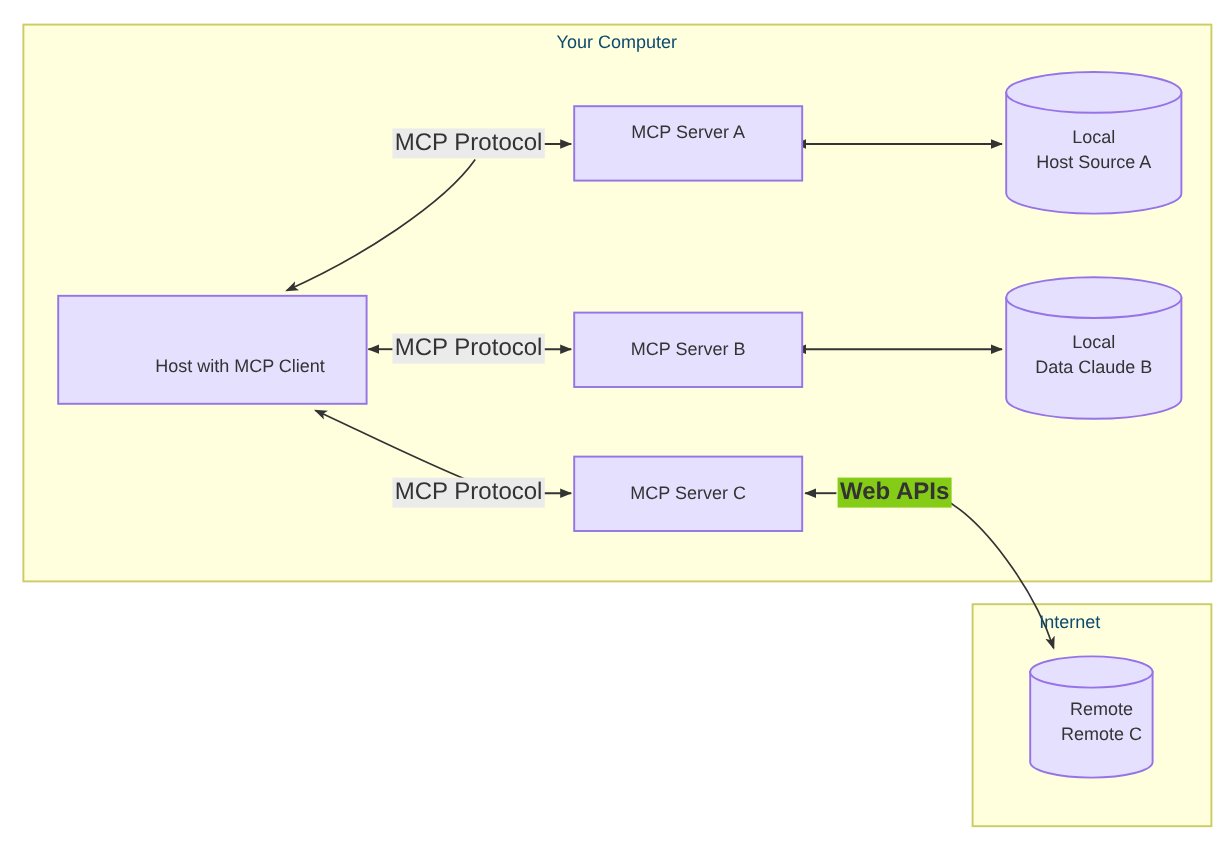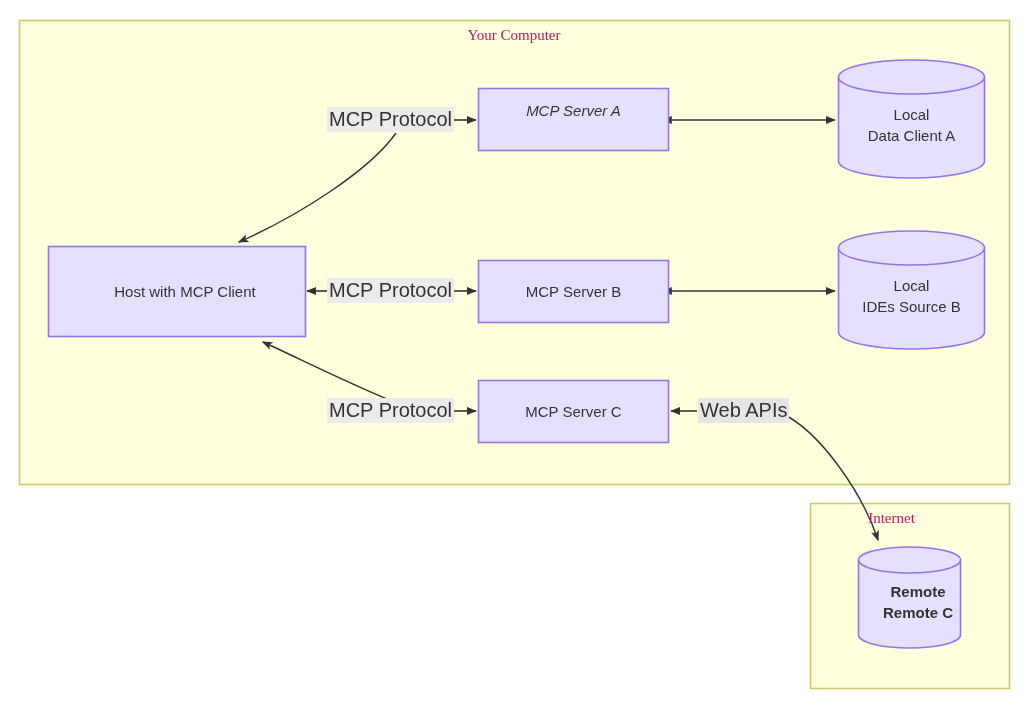--- a/index.html
+++ b/index.html
@@ -36,26 +36,25 @@
     flex-direction: column;
     text-align: center;
     color: #333333;
     font-size: 15px;
     line-height: 21px;
     pointer-events: none;
     white-space: nowrap;
   }
   .group-title {
     position: absolute;
-    color: #be185d;
+    color: #0c4a6e;
     font-size: 15px;
     line-height: 19px;
     text-align: center;
     white-space: nowrap;
-    font-family: Liberation Serif, serif;
   }
   .edge-label {
     position: absolute;
     color: #333333;
     font-size: 20px;
     line-height: 19px;
     white-space: nowrap;
     padding: 3px 2px 3px 2px;
   }
 </style>
@@ -122,52 +121,52 @@
     <g>
       <path d="M858.5,560 L858.5,635 A51,13 0 0 0 960.5,635 L960.5,560 Z" fill="#e6e0ff" stroke="#9673e6" stroke-width="1.6"></path>
       <ellipse cx="909.5" cy="560" rx="51" ry="13" fill="#e6e0ff" stroke="#9673e6" stroke-width="1.6"></ellipse>
     </g>
   </svg>
 
   <div class="group-title" style="left:19px; top:26px; width:990px;">Your Computer</div>
 
   <div class="group-title" style="left:810px; top:509px; width:163px;">Internet</div>
 
-  <div class="node-text" style="left:48px; top:246px; width:274px; height:91px;">
+  <div class="node-text" style="left:48px; top:260px; width:274px; height:91px;padding-left:15px;">
     <span>Host with MCP Client</span>
   </div>
 
-  <div class="node-text" style="left:478px; top:88px; width:191px; height:44px;font-style:italic;">
+  <div class="node-text" style="left:478px; top:88px; width:191px; height:44px;">
     <span>MCP Server A</span>
   </div>
 
   <div class="node-text" style="left:478px; top:260px; width:191px; height:63px;">
     <span>MCP Server B</span>
   </div>
 
   <div class="node-text" style="left:478px; top:380px; width:191px; height:63px;">
     <span>MCP Server C</span>
   </div>
 
   <div class="node-text" style="left:838px; top:72px; width:147px; height:106px;">
     <span>Local</span>
-    <span>Data Client A</span>
+    <span>Host Source A</span>
   </div>
 
   <div class="node-text" style="left:838px; top:243px; width:147px; height:106px;">
     <span>Local</span>
-    <span>IDEs Source B</span>
+    <span>Data Claude B</span>
   </div>
 
-  <div class="node-text" style="left:858px; top:556px; width:120px; height:92px;font-weight:bold;">
+  <div class="node-text" style="left:858px; top:556px; width:120px; height:92px;">
     <span>Remote</span>
     <span>Remote C</span>
   </div>
 
   <div class="edge-label" style="left:327px; top:107px; background:#ebebeb;">MCP Protocol</div>
 
   <div class="edge-label" style="left:327px; top:278px; background:#ebebeb;">MCP Protocol</div>
 
   <div class="edge-label" style="left:327px; top:398px; background:#ebebeb;">MCP Protocol</div>
 
-  <div class="edge-label" style="left:698px; top:398px; background:#e5e5e5;">Web APIs</div>
+  <div class="edge-label" style="left:698px; top:398px; background:#84cc16;font-weight:bold;">Web APIs</div>
 
 </div>
 
 </body></html>

